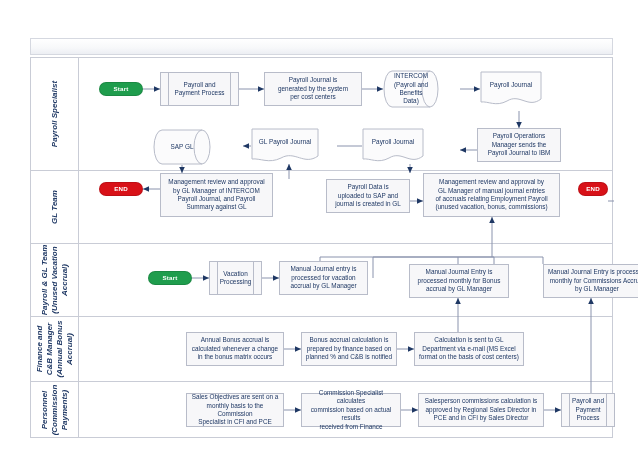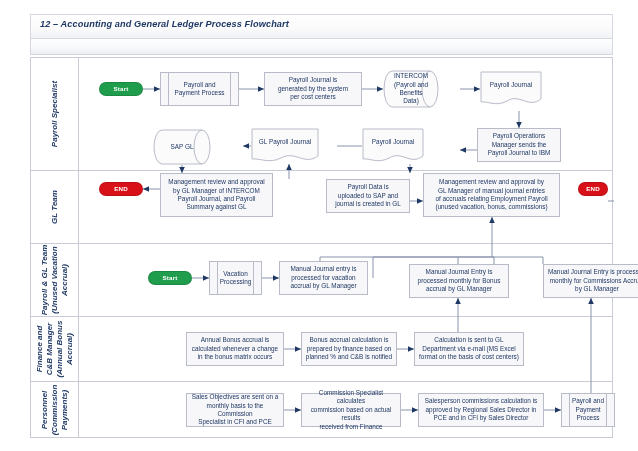--- a/index.html
+++ b/index.html
@@ -78,23 +78,20 @@
   .cyl svg{position:absolute;left:0;top:0;width:100%;height:100%;}
 
   
   #wires{position:absolute;left:0;top:0;width:583px;height:381px;pointer-events:none;}
 </style>
 </head>
 <body>
 
 <div id="page">
 
-  <div id="titlebar">
-    <div class="t">12 – Accounting and General Ledger Process Flowchart</div>
-  </div>
   <div id="subbar"></div>
 
   <div id="lanes">
 
     <div class="lane" style="top:0px;height:113px;">
       <div class="lane-hdr">
         <span>Payroll Specialist</span>
       </div>
       <div class="lane-body">
 

